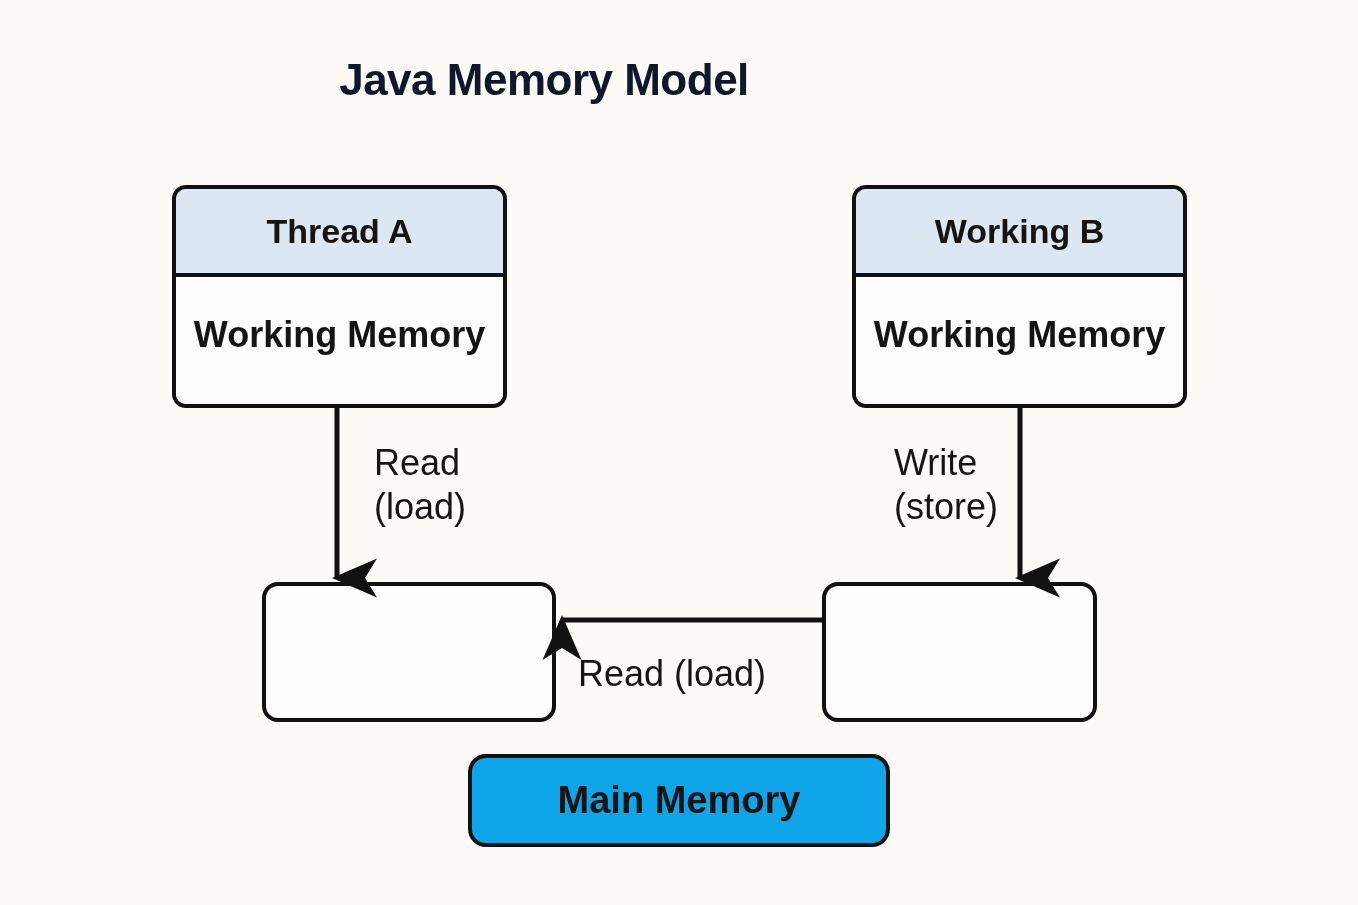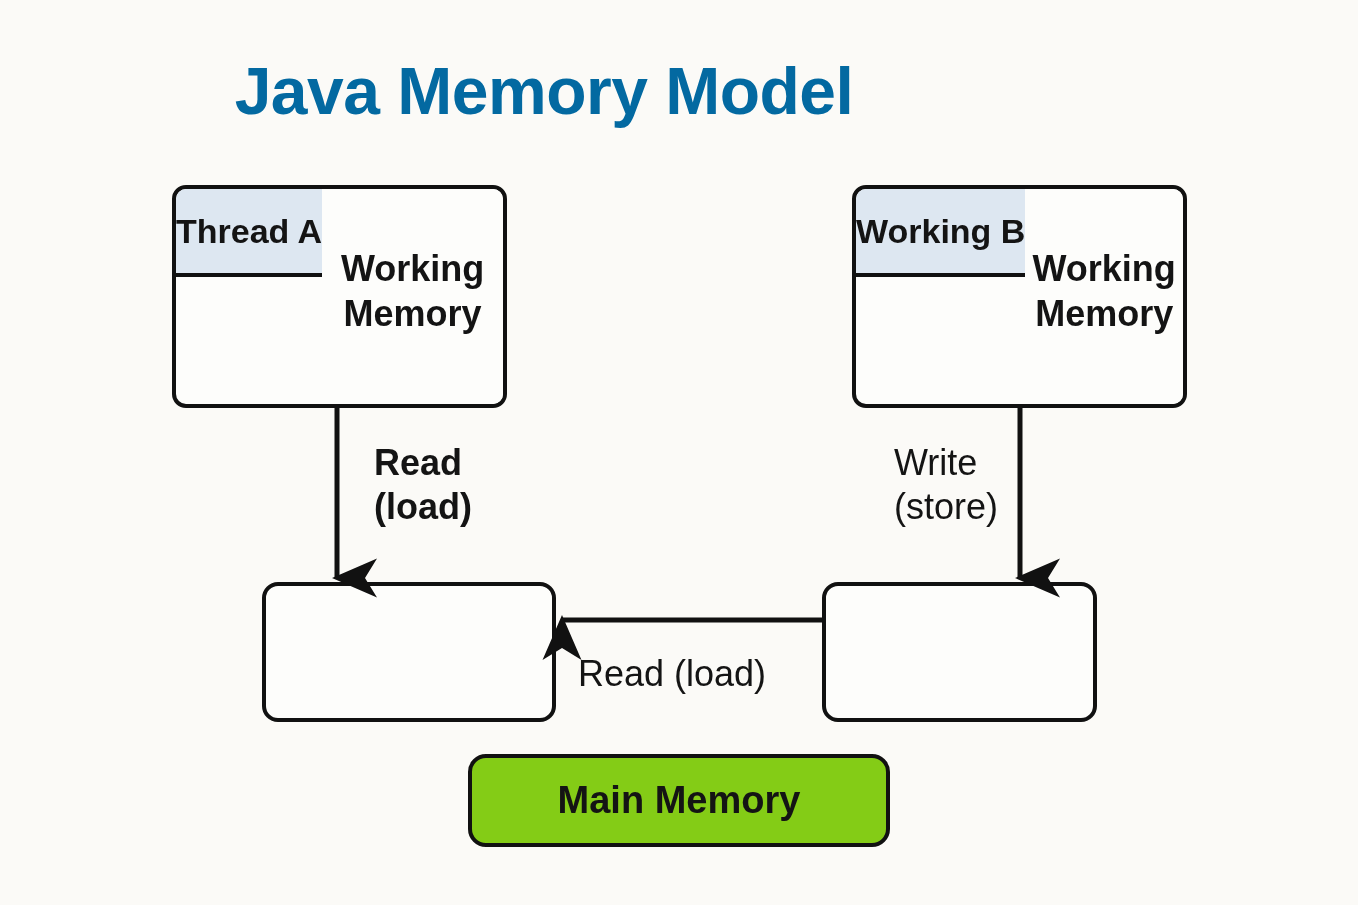--- a/index.html
+++ b/index.html
@@ -22,40 +22,40 @@
     background: #fbfaf7;
   }
 
   
   .diagram-title {
     position: absolute;
     left: 0;
     top: 58px;
     width: 1088px;
     text-align: center;
-    font-size: 66px;
+    font-size: 44px;
     font-weight: bold;
     letter-spacing: -0.5px;
-    color: #0369a1;
+    color: #0f172a;
     line-height: 1;
   }
 
   
   .node {
     position: absolute;
     box-sizing: border-box;
     border: 4px solid #111111;
     border-radius: 14px;
     background: #fdfdfb;
     overflow: hidden;
   }
 
   .thread-box {
     display: flex;
-    flex-direction: row;
+    flex-direction: column;
   }
   .thread-header {
     box-sizing: border-box;
     height: 88px;
     background: #dde7f1;
     border-bottom: 4px solid #111111;
     display: flex;
     align-items: center;
     justify-content: center;
     font-size: 34px;
@@ -75,21 +75,21 @@
     color: #141414;
     padding-bottom: 11px;
   }
 
   .cache-box {
     background: #fdfdfb;
     border-radius: 16px;
   }
 
   .main-memory-box {
-    background: #84cc16;
+    background: #0ea5e9;
     border-radius: 18px;
     display: flex;
     align-items: center;
     justify-content: center;
     font-size: 38px;
     font-weight: bold;
     color: #141414;
   }
 
   
@@ -108,21 +108,20 @@
     font-size: 36px;
     font-weight: normal;
     line-height: 1.22;
     color: #141414;
     white-space: pre-line;
   }
   .edge-label.left-read {
     left: 374px;
     top: 441px;
     text-align: left;
-    font-weight: bold;
   }
   .edge-label.right-write {
     left: 866px;
     top: 441px;
     text-align: left;
     margin-left: 28px;
   }
   .edge-label.mid-read {
     left: 578px;
     top: 652px;

